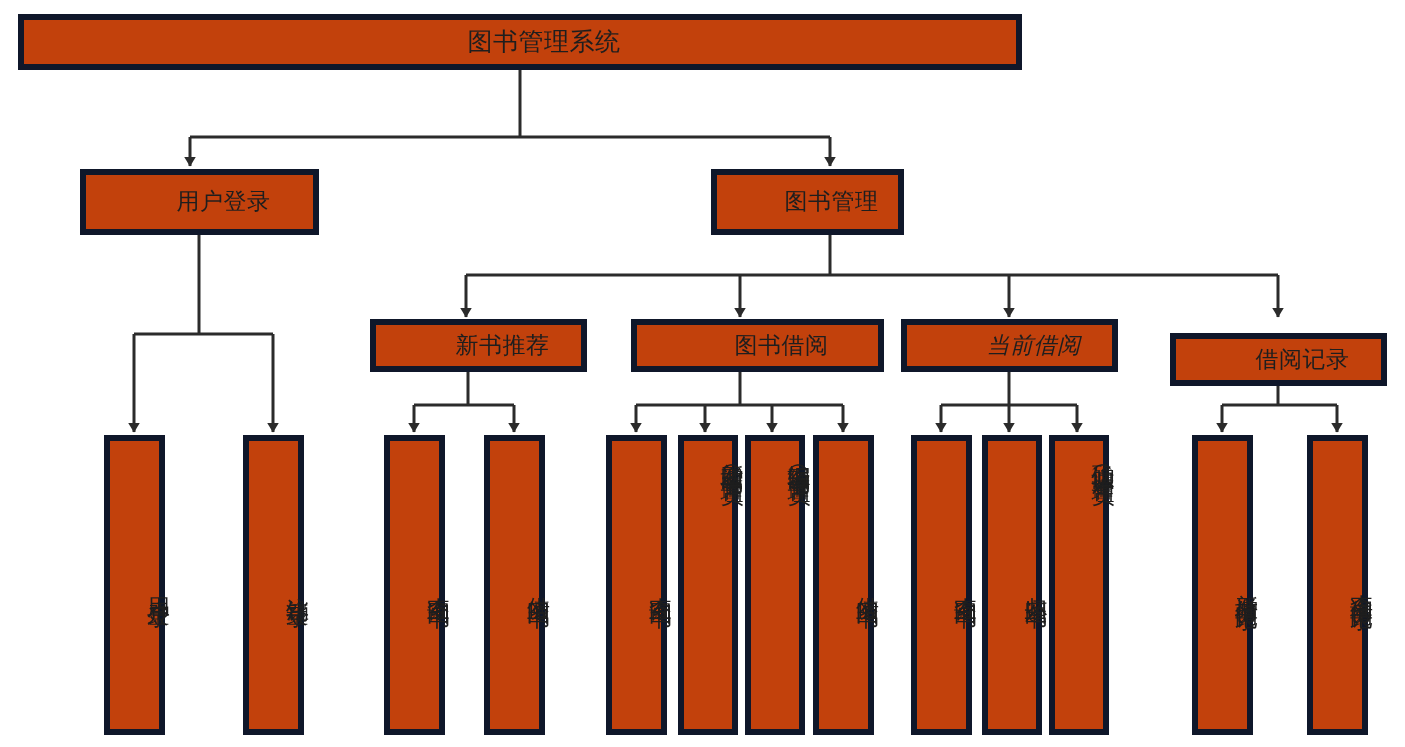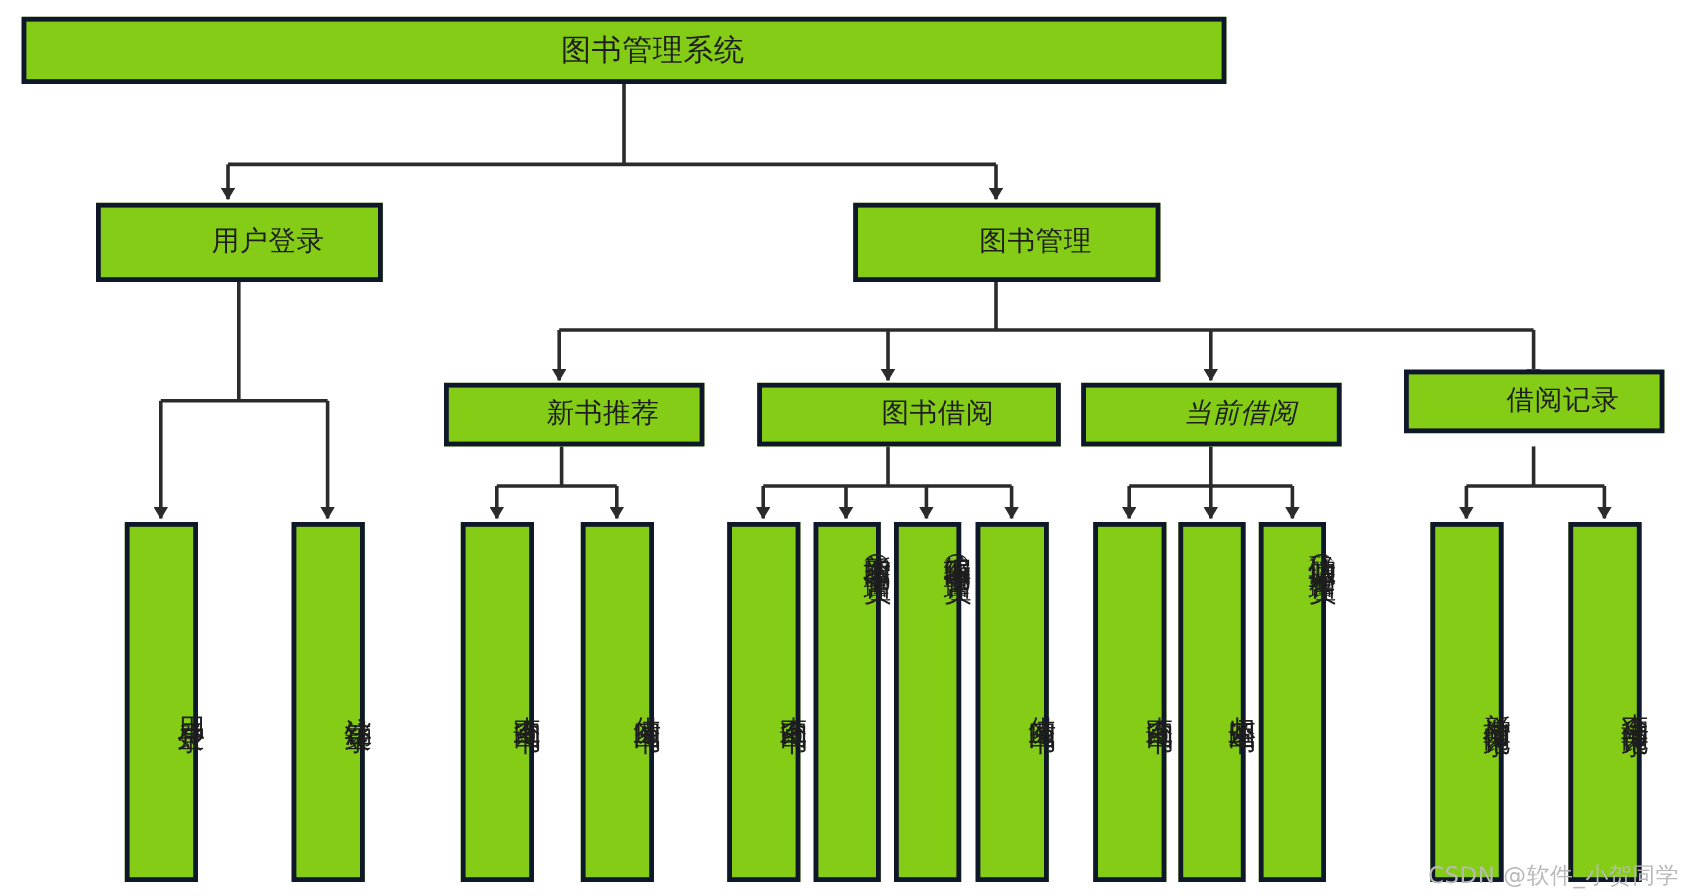--- a/index.html
+++ b/index.html
@@ -23,22 +23,22 @@
     position: absolute;
     left: 0;
     top: 0;
     width: 1405px;
     height: 747px;
     pointer-events: none;
   }
   .node {
     position: absolute;
     box-sizing: border-box;
-    background: #84cc16;
-    border: 4px solid #0f172a;
+    background: #c2410c;
+    border: 6px solid #0f172a;
     display: flex;
     align-items: center;
     justify-content: center;
     z-index: 2;
     padding-left: 48px;
   }
   .node-label {
     font-weight: 400;
     color: #1e1e1e;
     line-height: 1.18;
@@ -137,37 +137,37 @@
   </svg>
 
   <div class="node root" style="left:18px; top:14px; width:1004px; height:56px;">
     <span class="node-label">图书管理系统</span>
   </div>
 
   <div class="node hbox" style="left:80px; top:169px; width:239px; height:66px;">
     <span class="node-label">用户登录</span>
   </div>
 
-  <div class="node hbox" style="left:711px; top:169px; width:256px; height:66px;">
+  <div class="node hbox" style="left:711px; top:169px; width:193px; height:66px;">
     <span class="node-label">图书管理</span>
   </div>
 
   <div class="node hbox" style="left:360px; top:319px; width:217px; height:53px;margin-left:10px;">
     <span class="node-label">新书推荐</span>
   </div>
 
   <div class="node hbox" style="left:631px; top:319px; width:253px; height:53px;">
     <span class="node-label">图书借阅</span>
   </div>
 
   <div class="node hbox" style="left:901px; top:319px; width:217px; height:53px;font-style:italic;">
     <span class="node-label">当前借阅</span>
   </div>
 
-  <div class="node hbox" style="left:1170px; top:308px; width:217px; height:53px;">
+  <div class="node hbox" style="left:1170px; top:333px; width:217px; height:53px;">
     <span class="node-label">借阅记录</span>
   </div>
 
   <div class="node leaf centered" style="left:104px; top:435px; width:61px; height:300px;">
     <span class="node-label">用户登录</span>
   </div>
 
   <div class="node leaf centered" style="left:243px; top:435px; width:61px; height:300px;">
     <span class="node-label">注销登录</span>
   </div>
@@ -209,15 +209,14 @@
   </div>
 
   <div class="node leaf centered" style="left:1192px; top:435px; width:61px; height:300px;">
     <span class="node-label">新增借阅记录</span>
   </div>
 
   <div class="node leaf centered" style="left:1307px; top:435px; width:61px; height:300px;">
     <span class="node-label">查询借阅记录</span>
   </div>
 
-  <div class="watermark" style="left:1190px; top:717px;">CSDN @软件_小贺同学</div>
 
 </div>
 
 </body></html>

